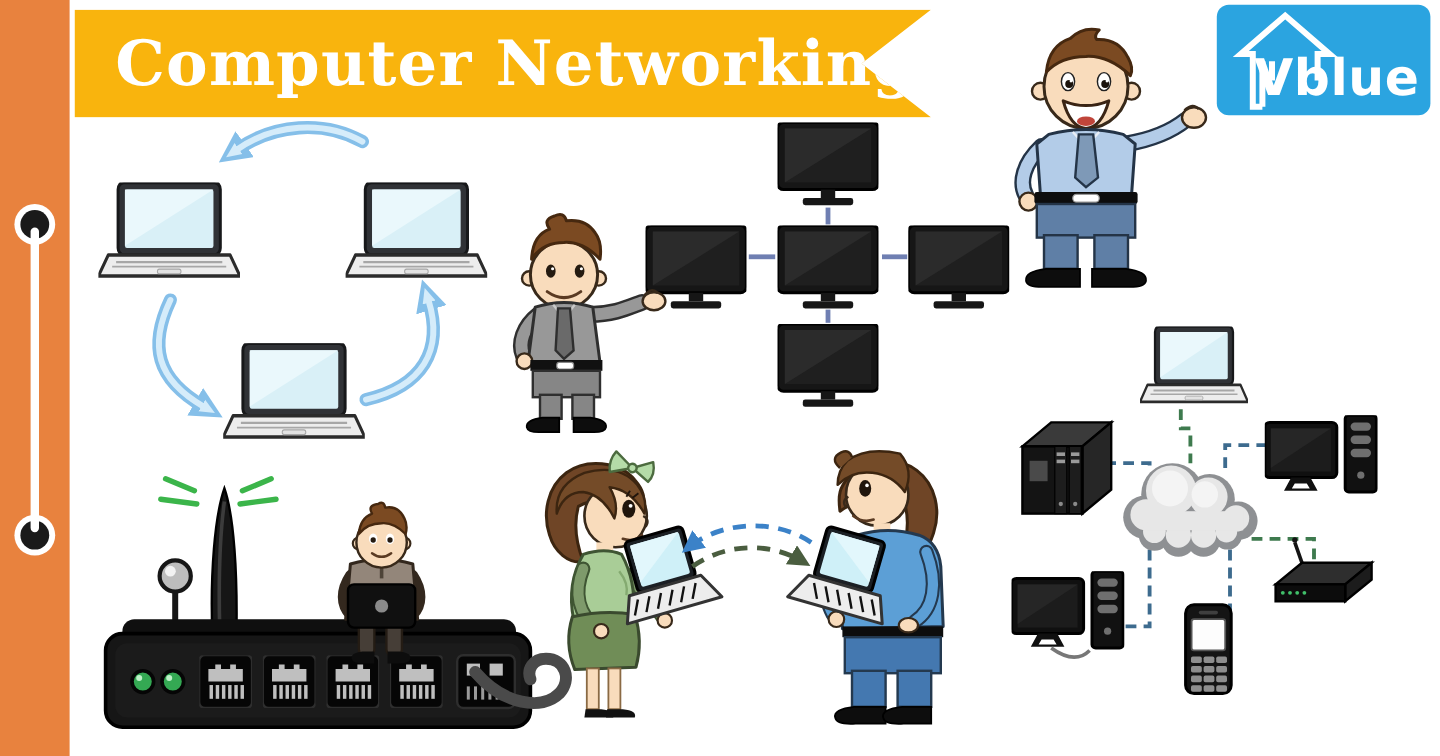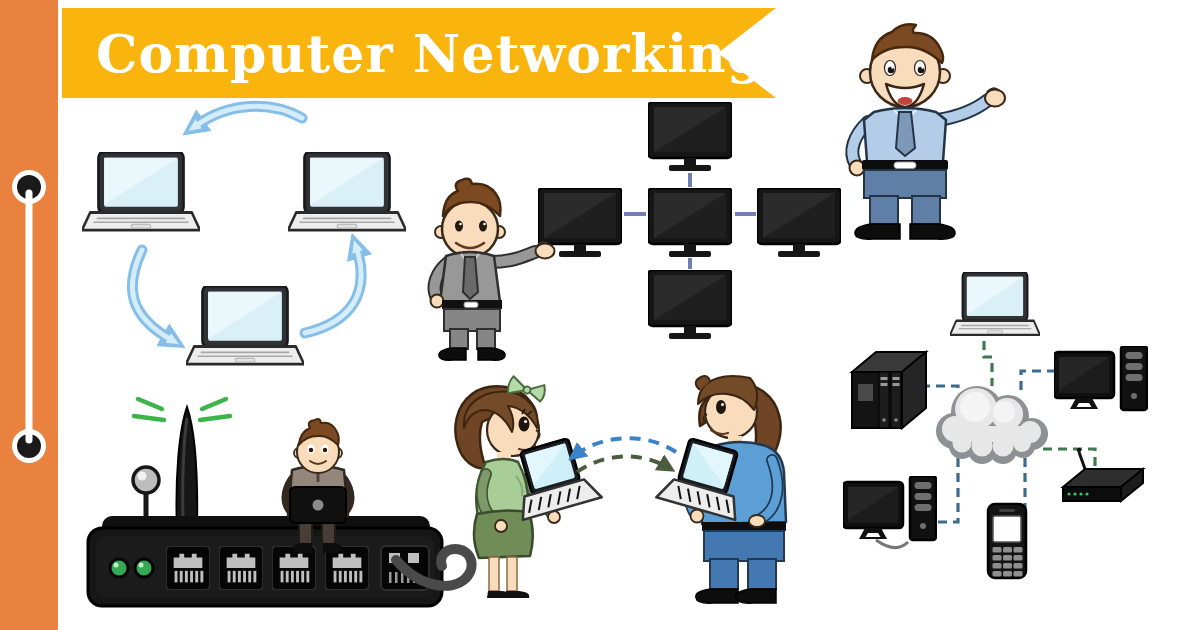--- a/index.html
+++ b/index.html
@@ -422,14 +422,24 @@
             <circle cx="1004" cy="412" r="11"></circle>
       </g>
     </g>
   </g>
 </svg>
 
 <div class="banner">
   <span class="banner-text">Computer Networking</span>
 </div>
 
-
+<div class="logo">
+  <svg class="logo-icon" width="96" height="86" viewBox="0 0 96 86">
+    <g fill="none" stroke="#fff" stroke-width="5">
+      <path d="M30 80 H22 V36 H12 L49 4 L86 36 H76 V58"></path>
+      <path d="M30 80 V42"></path>
+      <path d="M38 42 V58"></path>
+    </g>
+  </svg>
+  <span class="logo-text">Vblue</span>
 </div>
 
+</div>
+
 </body></html>

